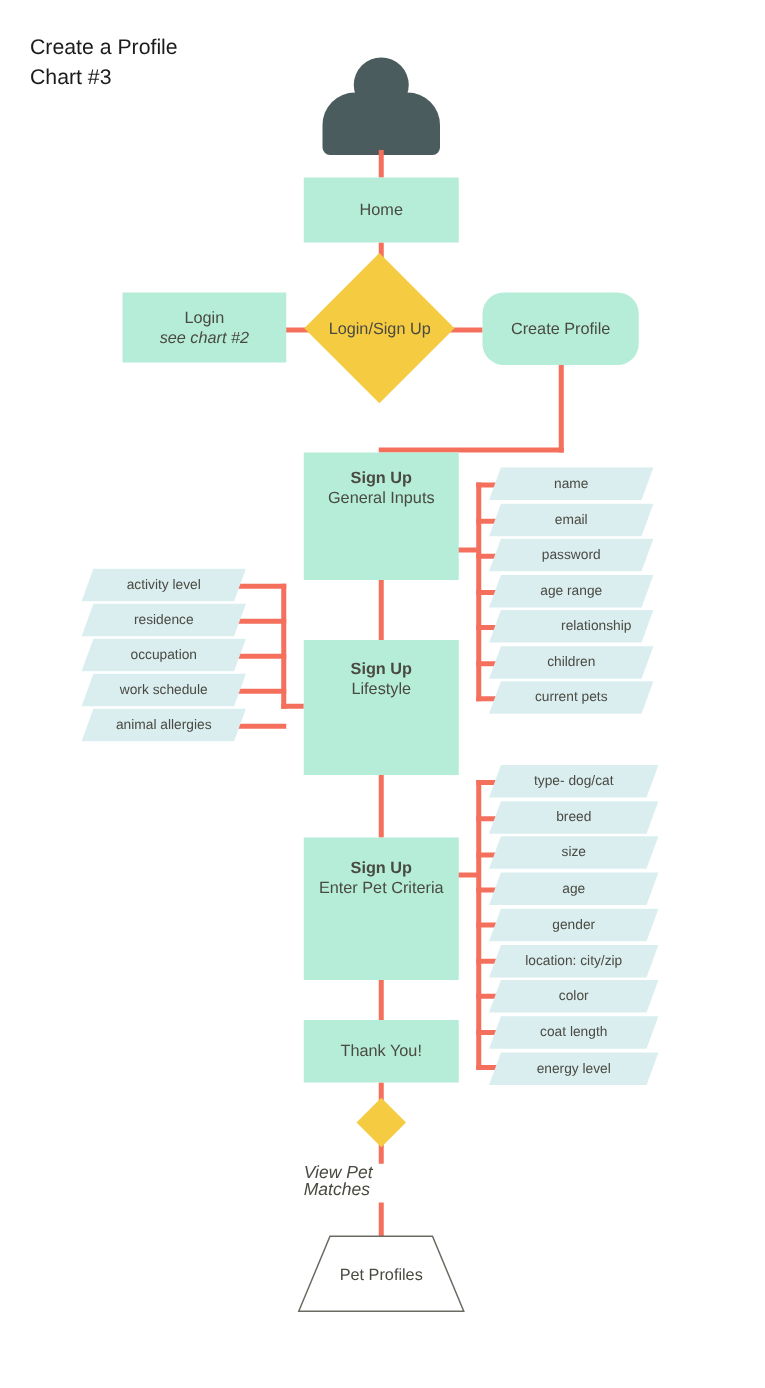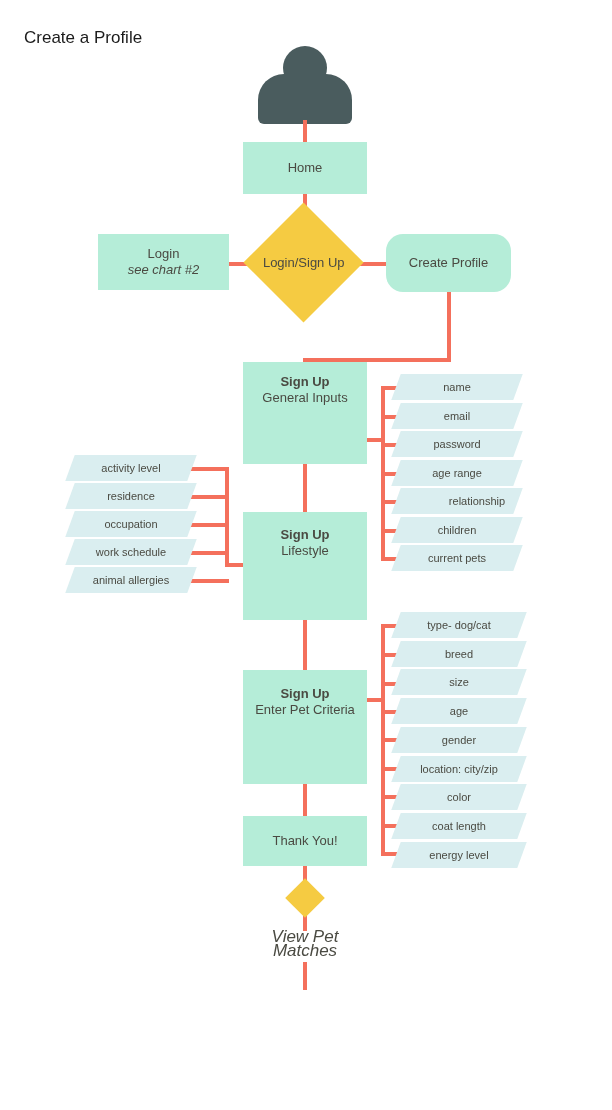--- a/index.html
+++ b/index.html
@@ -55,30 +55,31 @@
   #person .body{position:absolute;left:0;top:28px;width:94px;height:50px;background:#4a5c5e;
                 border-radius:26px 26px 6px 6px;}
 
   
   #trap{left:238px;top:988px;width:134px;height:62px;}
   #trap .shape{position:absolute;left:0;top:0;width:134px;height:62px;}
   #trap .lbl{position:absolute;left:0;top:0;width:134px;height:62px;
              display:flex;align-items:center;justify-content:center;font-size:13px;color:#4a4a42;}
 
   
-  .caption{position:absolute;text-align:center;font-size:17px;font-style:italic;
+  .caption{position:absolute;text-align:left;font-size:14px;font-style:italic;
            line-height:14px;color:#4a4a42;}
 </style>
 </head>
 <body>
 
 <div id="canvas">
 
   <div class="abs" id="title">
     <div>Create a Profile</div>
+    <div>Chart #3</div>
   </div>
 
   <div class="abs" id="person">
     <div class="head"></div>
     <div class="body"></div>
   </div>
 
   <div class="conn vline" style="left:303px;top:120px;height:22px;"></div>
 
   <div class="conn vline" style="left:303px;top:194px;height:34px;"></div>
@@ -171,20 +172,26 @@
 
   <div class="diamond" style="left:291px;top:884px;width:28px;height:28px;">
     <span></span>
   </div>
 
   <div class="caption" style="left:243px;top:930px;width:124px;">
     <div>View  Pet</div>
     <div>Matches</div>
   </div>
 
+  <div class="abs" id="trap">
+    <svg class="shape" viewBox="0 0 134 62" preserveAspectRatio="none">
+      <polygon points="26,1 108,1 133,61 1,61" fill="#ffffff" stroke="#6b6b63" stroke-width="1.2"></polygon>
+    </svg>
+    <div class="lbl">Pet Profiles</div>
+  </div>
 
   <div class="abs" id="general-list" style="left:0;top:0;">
       <div class="para" style="left: 396px; top: 374px; width: 122px;"></div>
       <div class="para-label r" style="left: 396px; top: 374px; width: 122px;">
         <span>name</span>
       </div>
       <div class="para" style="left: 396px; top: 402.5px; width: 122px;"></div>
       <div class="para-label r" style="left: 396px; top: 402.5px; width: 122px;">
         <span>email</span>
       </div>

